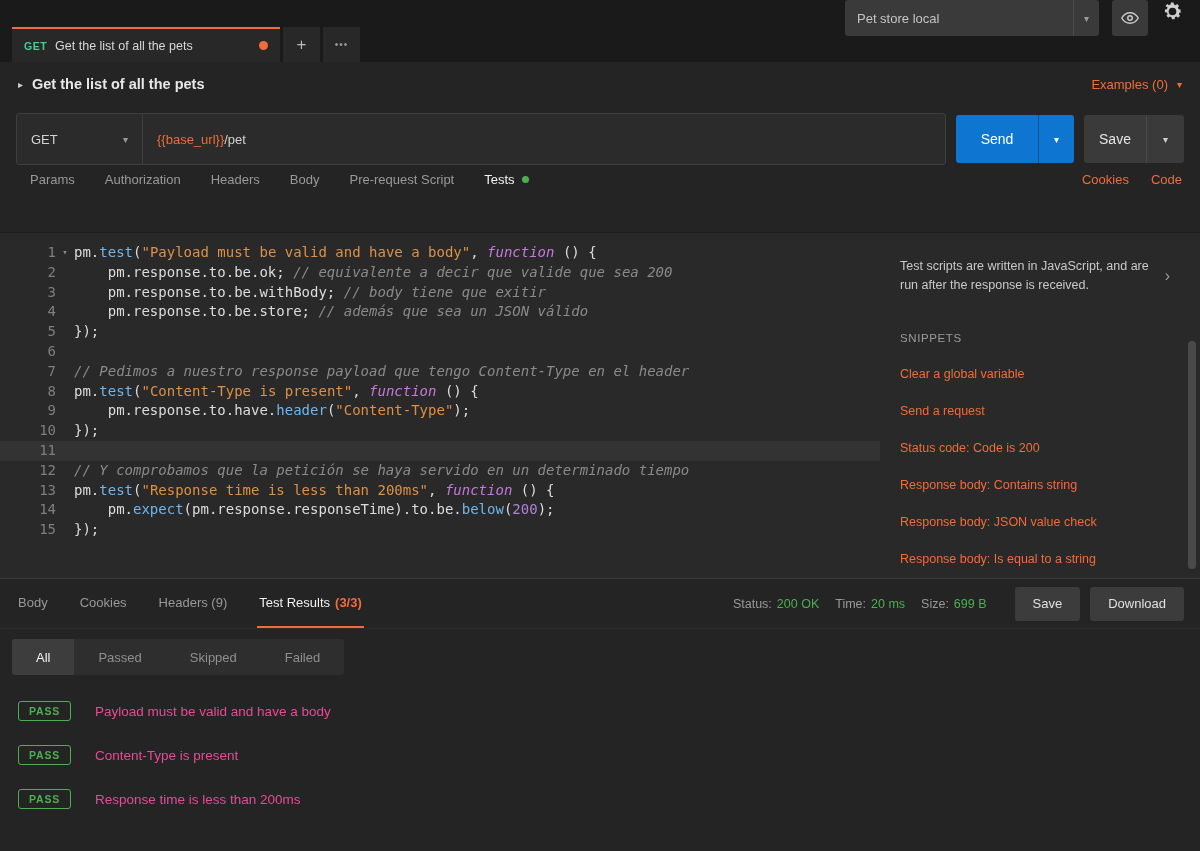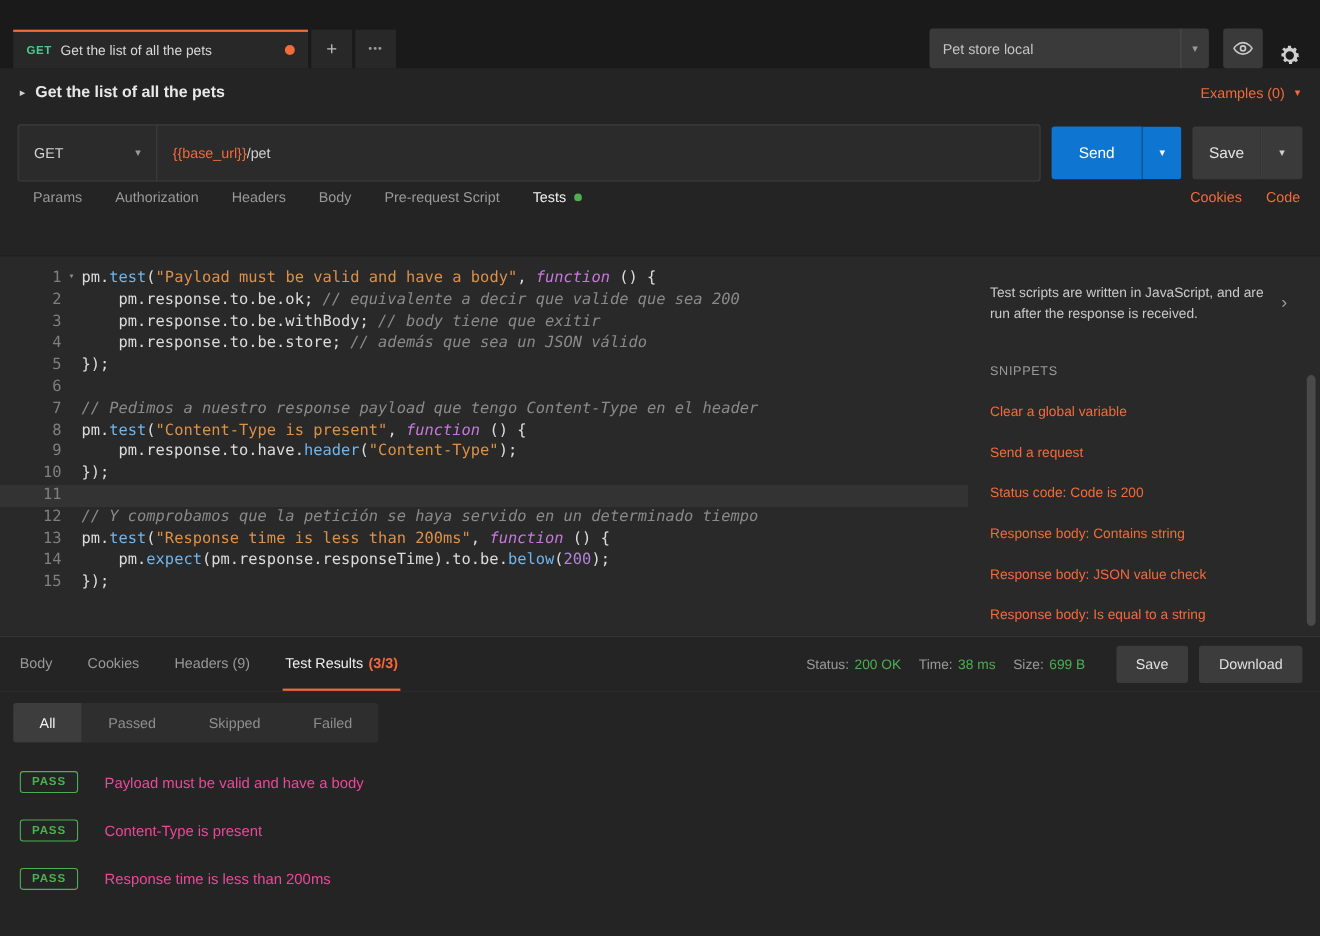--- a/index.html
+++ b/index.html
@@ -23,21 +23,21 @@
   .topbar{height:62px;flex:none;background:#1a1a1a;display:flex;justify-content:space-between;}
   .tabs-strip{display:flex;align-items:flex-end;padding-left:12px;}
   .tab{width:268px;height:35px;background:#282828;border-top:2px solid var(--accent);
     display:flex;align-items:center;gap:8px;padding:0 12px;cursor:pointer;}
   .tab-method{color:var(--method_get);font-size:10.5px;font-weight:bold;letter-spacing:.5px;}
   .tab-title{color:#d8d8d8;font-size:12.5px;flex:1;white-space:nowrap;overflow:hidden;}
   .unsaved-dot{width:9px;height:9px;border-radius:50%;background:var(--accent);flex:none;}
   .icon-btn{width:37px;height:35px;margin-left:3px;background:#282828;border:none;
     color:#b9b9b9;font-size:17px;display:flex;align-items:center;justify-content:center;cursor:pointer;}
   .icon-btn .ellip{font-size:10px;letter-spacing:1px;color:#9a9a9a;}
-  .topbar-right{display:flex;align-items:flex-end;gap:13px;padding-right:16px;}
+  .topbar-right{display:flex;align-items:flex-start;gap:13px;padding-right:16px;}
   .env-select{width:254px;height:36px;background:#3a3a3a;border-radius:3px;display:flex;
     align-items:center;color:#c4c4c4;font-size:13px;padding-left:12px;cursor:pointer;}
   .env-caret{margin-left:auto;border-left:1px solid #4b4b4b;height:100%;display:flex;
     align-items:center;padding:0 10px;color:#9a9a9a;font-size:10px;}
   .eye-btn{width:36px;height:36px;background:#3a3a3a;border:none;border-radius:3px;
     display:flex;align-items:center;justify-content:center;cursor:pointer;}
   .gear-btn{background:none;border:none;display:flex;align-items:center;cursor:pointer;}
 
   
   .title-row{height:44px;flex:none;display:flex;align-items:center;padding:0 18px;}
@@ -275,21 +275,21 @@
           <div class="res-tab">
             <span>Headers (9)</span>
           </div>
           <div class="res-tab active">
             <span>Test Results</span>
             <span class="count">(3/3)</span>
           </div>
         </div>
       <div class="res-meta">
         <span><span class="meta-label">Status:</span><span class="meta-value">200 OK</span></span>
-        <span><span class="meta-label">Time:</span><span class="meta-value">38 ms</span></span>
+        <span><span class="meta-label">Time:</span><span class="meta-value">20 ms</span></span>
         <span><span class="meta-label">Size:</span><span class="meta-value">699 B</span></span>
       </div>
       <div class="res-actions">
         <button class="res-btn">Save</button>
         <button class="res-btn">Download</button>
       </div>
     </div>
     <div class="filter-row">
       <div class="segmented">
           <div class="segment active">All</div>

